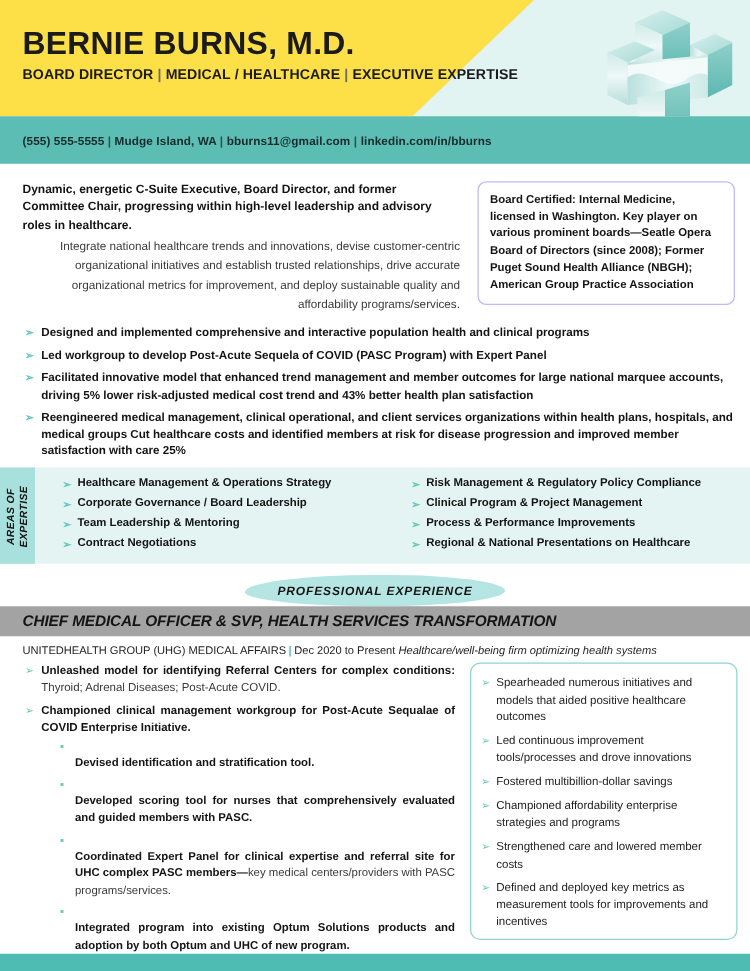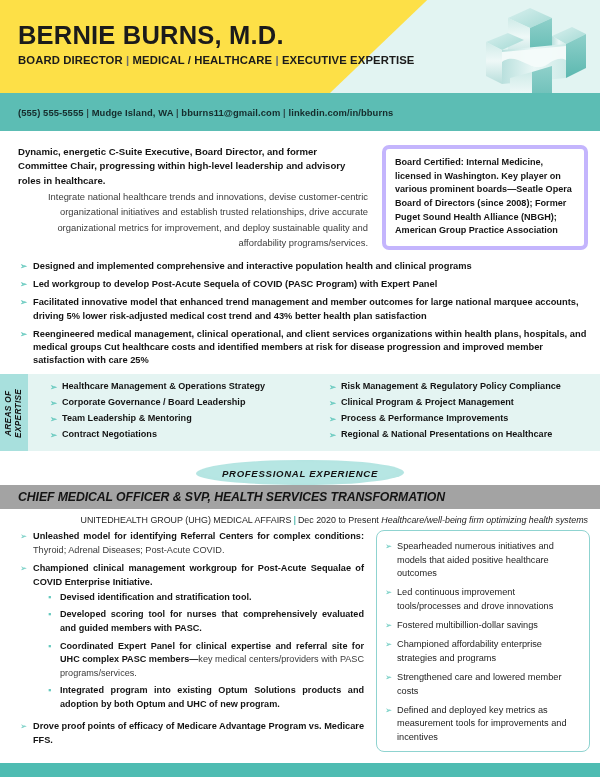--- a/index.html
+++ b/index.html
@@ -135,21 +135,21 @@
   }
   .summary-body {
     font-size: 9.4px;
     color: #3b3b3b;
     line-height: 1.62;
     margin-top: 1px;
     text-align: right;
   }
   .cert-box {
     flex: 1;
-    border: 4px solid #c4b5fd;
+    border: 1px solid #c4b5fd;
     border-radius: 7px;
     padding: 7px 9px 8px 9px;
     font-size: 9.1px;
     font-weight: bold;
     color: #141414;
     line-height: 1.5;
     height: fit-content;
   }
 
   
@@ -242,21 +242,20 @@
     font-weight: bold;
     font-style: italic;
     color: #141414;
     letter-spacing: -0.1px;
   }
   .job-meta {
     padding: 6px 12px 0 18px;
     font-size: 8.9px;
     color: #1e1e1e;
     white-space: nowrap;
-    text-align: right;
   }
   .job-meta .pipe { color: #5cbdb4; font-weight: bold; padding: 0 2px; }
   .job-meta .desc { font-style: italic; }
 
   
   .exp-body {
     display: flex;
     margin-top: 5px;
     padding: 0 10px 0 18px;
     gap: 12px;
@@ -291,20 +290,21 @@
     font-size: 9px;
     line-height: 1.45;
   }
   .sub-bullet .stext {
     flex: 1;
     font-size: 9.1px;
     font-weight: bold;
     line-height: 1.5;
     color: #141414;
     text-align: justify;
+    margin-top: 13px;
   }
   .sub-bullet .stext .reg { font-weight: normal; color: #3a3a3a; }
 
   
   .highlight-box {
     flex: 1;
     border: 1px solid #8fd3d0;
     border-radius: 8px;
     padding: 9px 9px 9px 6px;
     align-self: flex-start;

